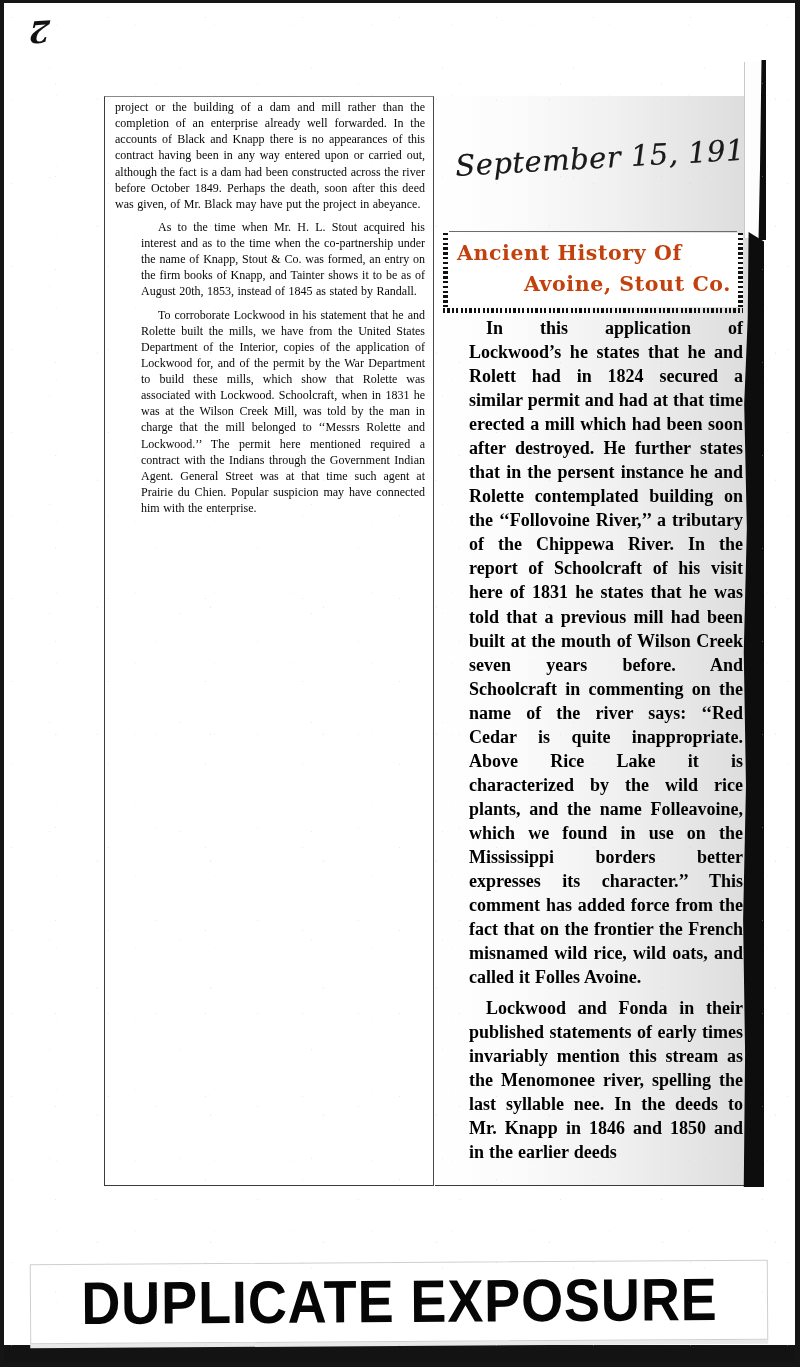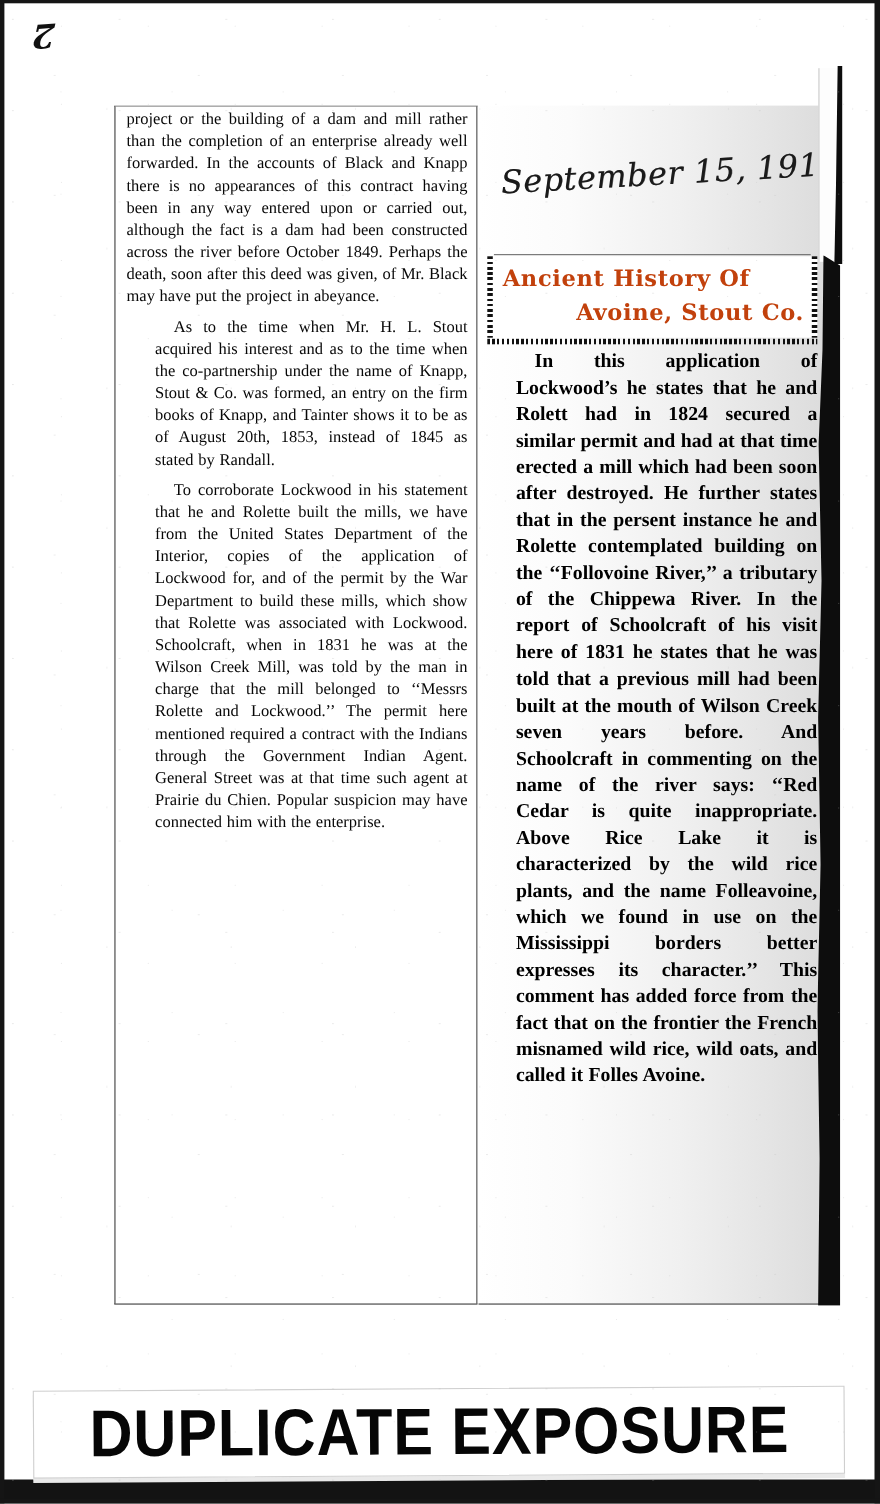--- a/index.html
+++ b/index.html
@@ -141,21 +141,21 @@
     width: 20px;
     height: 176px;
     background: #fdfdfd;
     border-left: 1px solid #c9c9c9;
     z-index: 25;
   }
 
   
   .col-text p {
     margin: 0 0 7px 0;
-    font-size: 15px;
+    font-size: 12px;
     line-height: 1.345;
     text-align: justify;
     text-justify: inter-word;
     hyphens: none;
     word-spacing: 0.5px;
   }
   .col-text p.indent { text-indent: 17px; margin-left: 26px; }
   .col-text p:last-child { margin-bottom: 0; }
 
   #column-right .col-text p {
@@ -298,20 +298,21 @@
 
       <div id="headline-box">
         <div id="headline-rule-top"></div>
         <div class="headline-line line-1">Ancient History Of</div>
         <div class="headline-line line-2">Avoine, Stout Co.</div>
         <div id="headline-rule-bottom"></div>
       </div>
 
       <div class="col-text">
         <p class="indent">In this application of Lockwood’s he states that he and Rolett had in 1824 secured a similar permit and had at that time erected a mill which had been soon after destroyed. He further states that in the persent instance he and Rolette contemplated building on the ‘‘Follovoine River,’’ a tributary of the Chippewa River. In the report of Schoolcraft of his visit here of 1831 he states that he was told that a previous mill had been built at the mouth of Wilson Creek seven years before. And Schoolcraft in commenting on the name of the river says: ‘‘Red Cedar is quite inappropriate. Above Rice Lake it is characterized by the wild rice plants, and the name Folleavoine, which we found in use on the Mississippi borders better expresses its character.’’ This comment has added force from the fact that on the frontier the French misnamed wild rice, wild oats, and called it Folles Avoine.</p>
+        <p class="indent">Lockwood and Fonda in their published statements of early times invariably mention this stream as the Menomonee river, spelling the last syllable nee. In the deeds to Mr. Knapp in 1846 and 1850 and in the earlier deeds</p>
       </div>
     </div>
   </div>
 
   <div id="paper-curl"></div>
   <div id="torn-edge-upper"></div>
   <div id="torn-edge"></div>
 
   <div id="speckle"></div>
 

